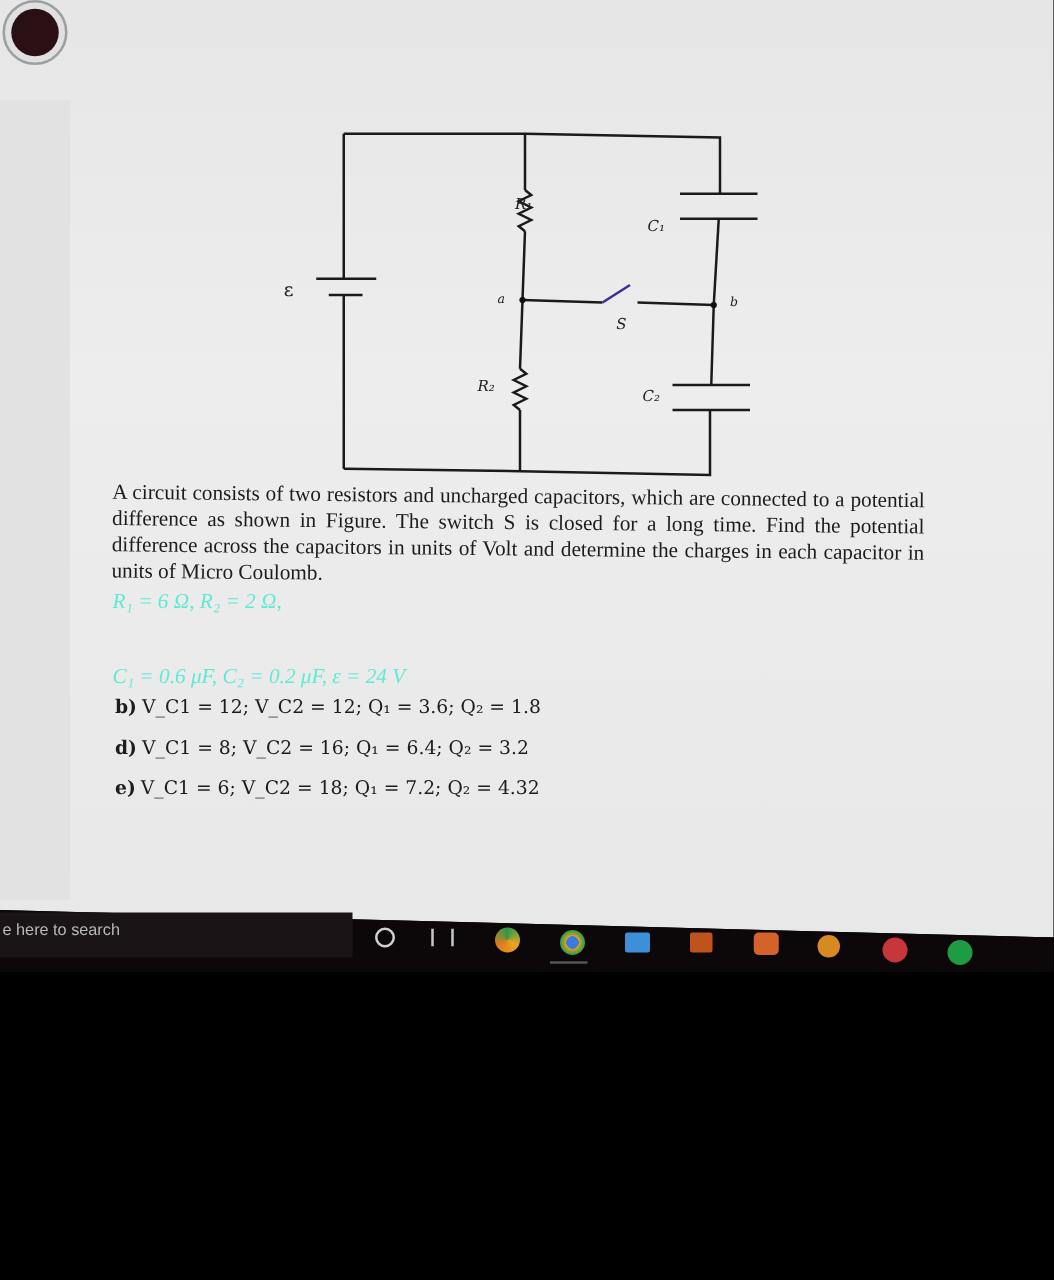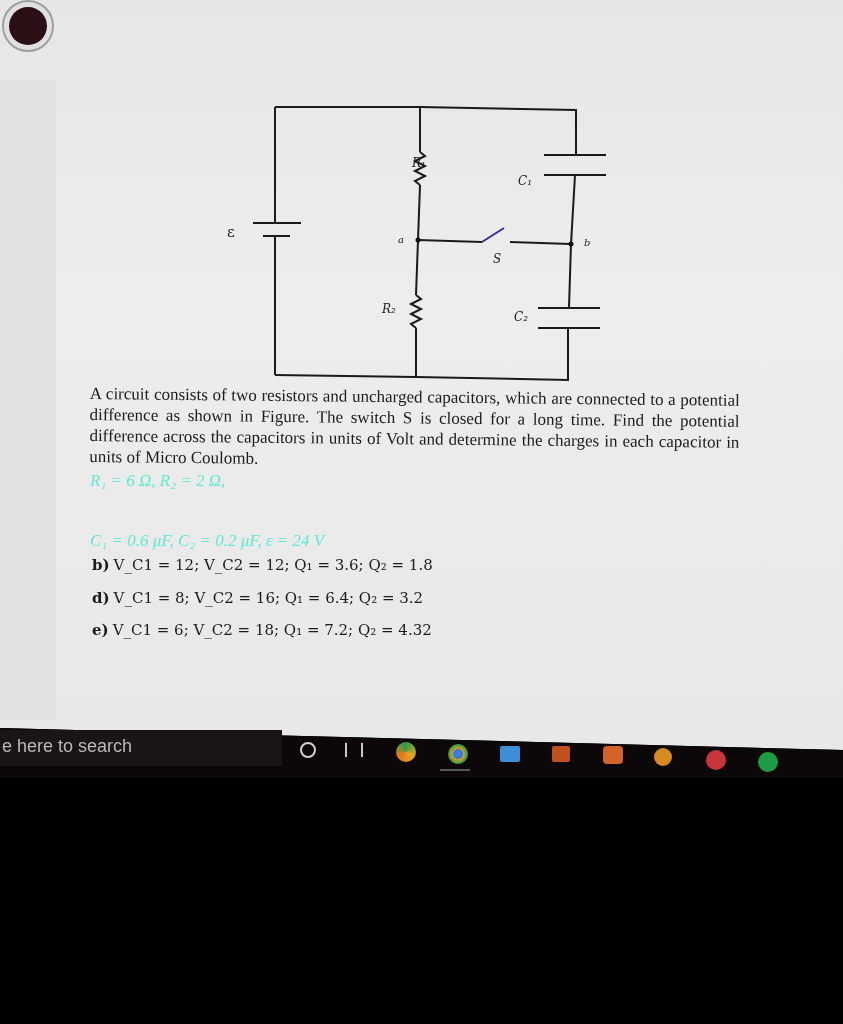--- a/index.html
+++ b/index.html
@@ -45,21 +45,21 @@
     position: absolute; left: 0; top: 728px; width: 843px; height: 50px;
     background: #0c0809;
     clip-path: polygon(0 0, 843px 22px, 843px 50px, 0 50px);
   }
   .search-box {
     position: absolute; left: 0; top: 730px; width: 282px; height: 36px;
     background: #1a1416;
   }
   .search-text {
     position: absolute; left: 2px; top: 736px; color: #b8b8b8;
-    font-family: "Liberation Sans", sans-serif; font-size: 18px;
+    font-family: "Liberation Sans", sans-serif; font-size: 13px;
   }
   .tb-icon { position: absolute; width: 20px; height: 20px; border-radius: 4px; }
 </style>
 </head>
 <body>
 
 <div class="screen"></div>
 <div class="side-panel"></div>
 
 <div class="logo">

